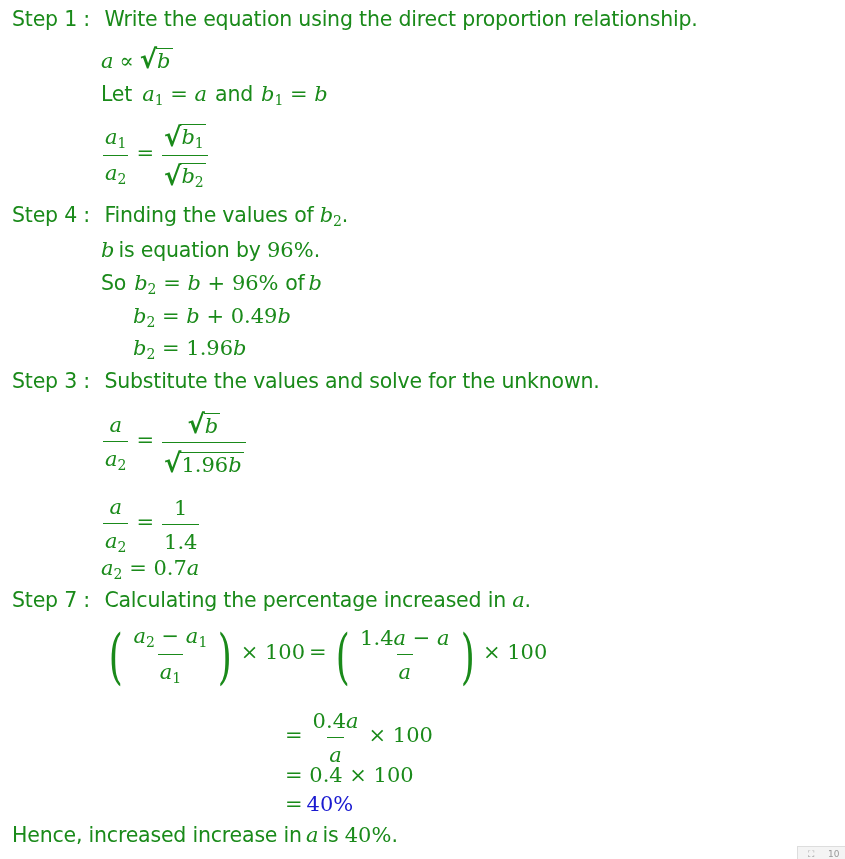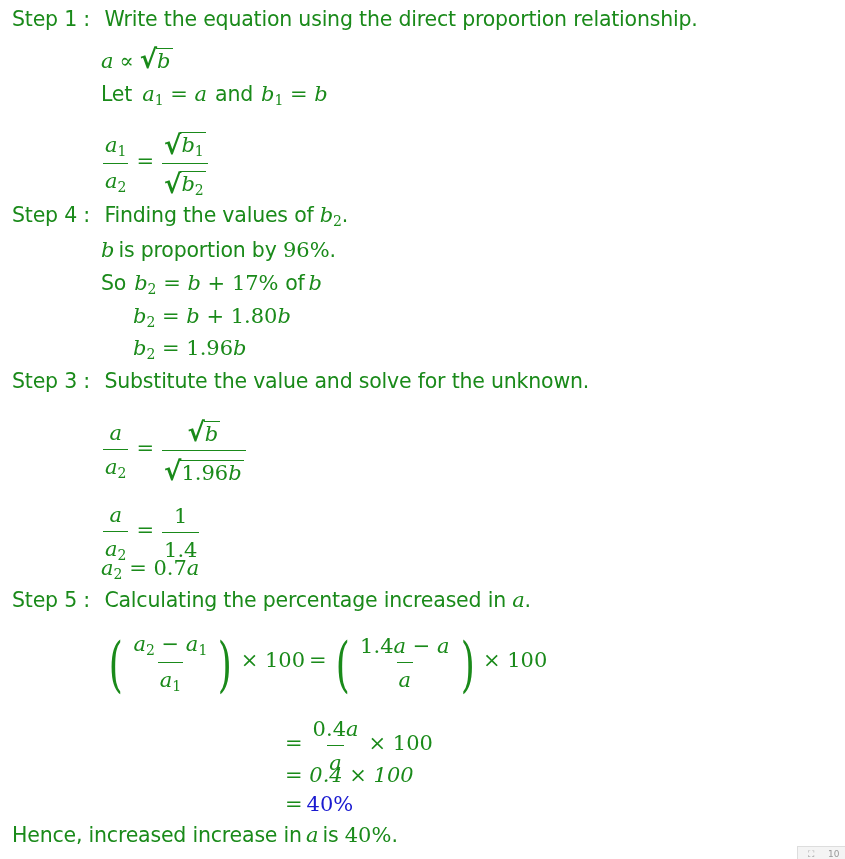--- a/index.html
+++ b/index.html
@@ -2,21 +2,21 @@
 <html><head>
 <meta charset="utf-8">
 <style>
   html, body { margin:0; padding:0; background:#ffffff; }
   body { width:845px; height:859px; position:relative; overflow:hidden; color:#1a8a1a; }
   .sans { font-family:"DejaVu Sans","Liberation Sans",sans-serif; font-size:20.5px; letter-spacing:-0.2px; }
   .m { font-family:"DejaVu Serif","Liberation Serif",serif; font-size:21px; }
   .mi { font-family:"DejaVu Serif","Liberation Serif",serif; font-style:italic; font-size:21px; }
   .row { position:absolute; white-space:nowrap; line-height:1; }
   sub { font-size:14px; vertical-align:-4px; font-style:normal; }
-  .frac { display:inline-flex; flex-direction:column; align-items:center; vertical-align:middle; margin:16px 4px; }
+  .frac { display:inline-flex; flex-direction:column; align-items:center; vertical-align:middle; margin:8px 4px; }
   .frac .num { padding:0 2px 5px; line-height:1; }
   .frac .den { padding:7px 2px 0; line-height:1; border-top:1.5px solid #1a8a1a; }
   .sqrt { display:inline-flex; align-items:flex-end; }
   .sqrt .rad { font-family:"DejaVu Sans",sans-serif; font-size:26px; font-weight:bold; line-height:1; margin-right:-1px; }
   .sqrt .inner { border-top:1.5px solid #1a8a1a; padding:2px 2px 0 1px; line-height:1; }
   .paren { font-family:"DejaVu Serif",serif; font-size:60px; font-weight:200; line-height:1; vertical-align:middle; transform:scaleX(0.6); display:inline-block; }
   .blue { color:#1a1ad0; }
   .corner-widget { position:absolute; left:797px; top:846px; width:50px; height:14px; background:#f4f4f4; border:1px solid #ddd; border-bottom:none; font-family:"DejaVu Sans",sans-serif; font-size:9px; color:#999; }
   .corner-widget .exp { position:absolute; left:10px; top:2px; }
   .corner-widget .txt { position:absolute; left:30px; top:2px; }
@@ -57,36 +57,36 @@
         </span></span>
   </span>
 </div>
 
 <div class="row sans" style="left:12px;top:205px;">
   <span>Step 4 :</span>
   <span style="margin-left:8px;">Finding the values of </span><span class="mi">b<sub>2</sub></span><span>.</span>
 </div>
 <div class="row" style="left:101px;top:240px;">
   <span class="mi">b</span>
-  <span class="sans">is proportion by </span><span class="m">96%</span><span class="sans">.</span>
+  <span class="sans">is equation by </span><span class="m">96%</span><span class="sans">.</span>
 </div>
 <div class="row" style="left:101px;top:273px;">
   <span class="sans">So</span>
-  <span class="mi" style="margin-left:4px;">b<sub>2</sub></span><span class="m"> = </span><span class="mi">b</span><span class="m"> + 17% </span><span class="sans">of</span> <span class="mi">b</span>
+  <span class="mi" style="margin-left:4px;">b<sub>2</sub></span><span class="m"> = </span><span class="mi">b</span><span class="m"> + 96% </span><span class="sans">of</span> <span class="mi">b</span>
 </div>
 <div class="row" style="left:133px;top:306px;">
-  <span class="mi">b<sub>2</sub></span><span class="m"> = </span><span class="mi">b</span><span class="m"> + 1.80</span><span class="mi">b</span>
+  <span class="mi">b<sub>2</sub></span><span class="m"> = </span><span class="mi">b</span><span class="m"> + 0.49</span><span class="mi">b</span>
 </div>
 <div class="row" style="left:133px;top:338px;">
   <span class="mi">b<sub>2</sub></span><span class="m"> = 1.96</span><span class="mi">b</span>
 </div>
 
 <div class="row sans" style="left:12px;top:371px;">
   <span>Step 3 :</span>
-  <span style="margin-left:8px;">Substitute the value and solve for the unknown.</span>
+  <span style="margin-left:8px;">Substitute the values and solve for the unknown.</span>
 </div>
 <div class="row" style="left:99px;top:403px;">
   <span class="frac">
       <span class="num mi">a</span>
       <span class="den mi">a<sub>2</sub></span>
     </span>
   <span class="m">=</span>
   <span class="frac">
     <span class="num"><span class="sqrt">
           <span class="rad">√</span>
@@ -107,21 +107,21 @@
   <span class="frac">
       <span class="num m">1</span>
       <span class="den m">1.4</span>
     </span>
 </div>
 <div class="row" style="left:101px;top:558px;">
   <span class="mi">a<sub>2</sub></span><span class="m"> = 0.7</span><span class="mi">a</span>
 </div>
 
 <div class="row sans" style="left:12px;top:590px;">
-  <span>Step 5 :</span>
+  <span>Step 7 :</span>
   <span style="margin-left:8px;">Calculating the percentage increased in </span><span class="mi">a</span><span>.</span>
 </div>
 <div class="row" style="left:104px;top:618px;">
   <span class="paren">(</span><span class="frac">
       <span class="num mi">a<sub>2</sub> <span class="m">−</span> a<sub>1</sub></span>
       <span class="den mi">a<sub>1</sub></span>
     </span><span class="paren">)</span>
   <span class="m">× 100</span>
   <span class="m">=</span>
   <span class="paren">(</span><span class="frac">
@@ -131,21 +131,21 @@
   <span class="m">× 100</span>
 </div>
 <div class="row" style="left:285px;top:703px;">
   <span class="m">=</span>
   <span class="frac">
       <span class="num"><span class="m">0.4</span><span class="mi">a</span></span>
       <span class="den mi">a</span>
     </span>
   <span class="m">× 100</span>
 </div>
-<div class="row m" style="left:285px;top:765px;font-style:italic;">= 0.4 × 100</div>
+<div class="row m" style="left:285px;top:765px;">= 0.4 × 100</div>
 <div class="row" style="left:285px;top:794px;text-align:right;">
   <span class="m">=</span>
   <span class="m blue">40%</span>
 </div>
 
 <div class="row" style="left:12px;top:825px;">
   <span class="sans">Hence, increased increase in</span>
   <span class="mi">a</span>
   <span class="sans">is </span><span class="m">40%</span><span class="sans">.</span>
 </div>

